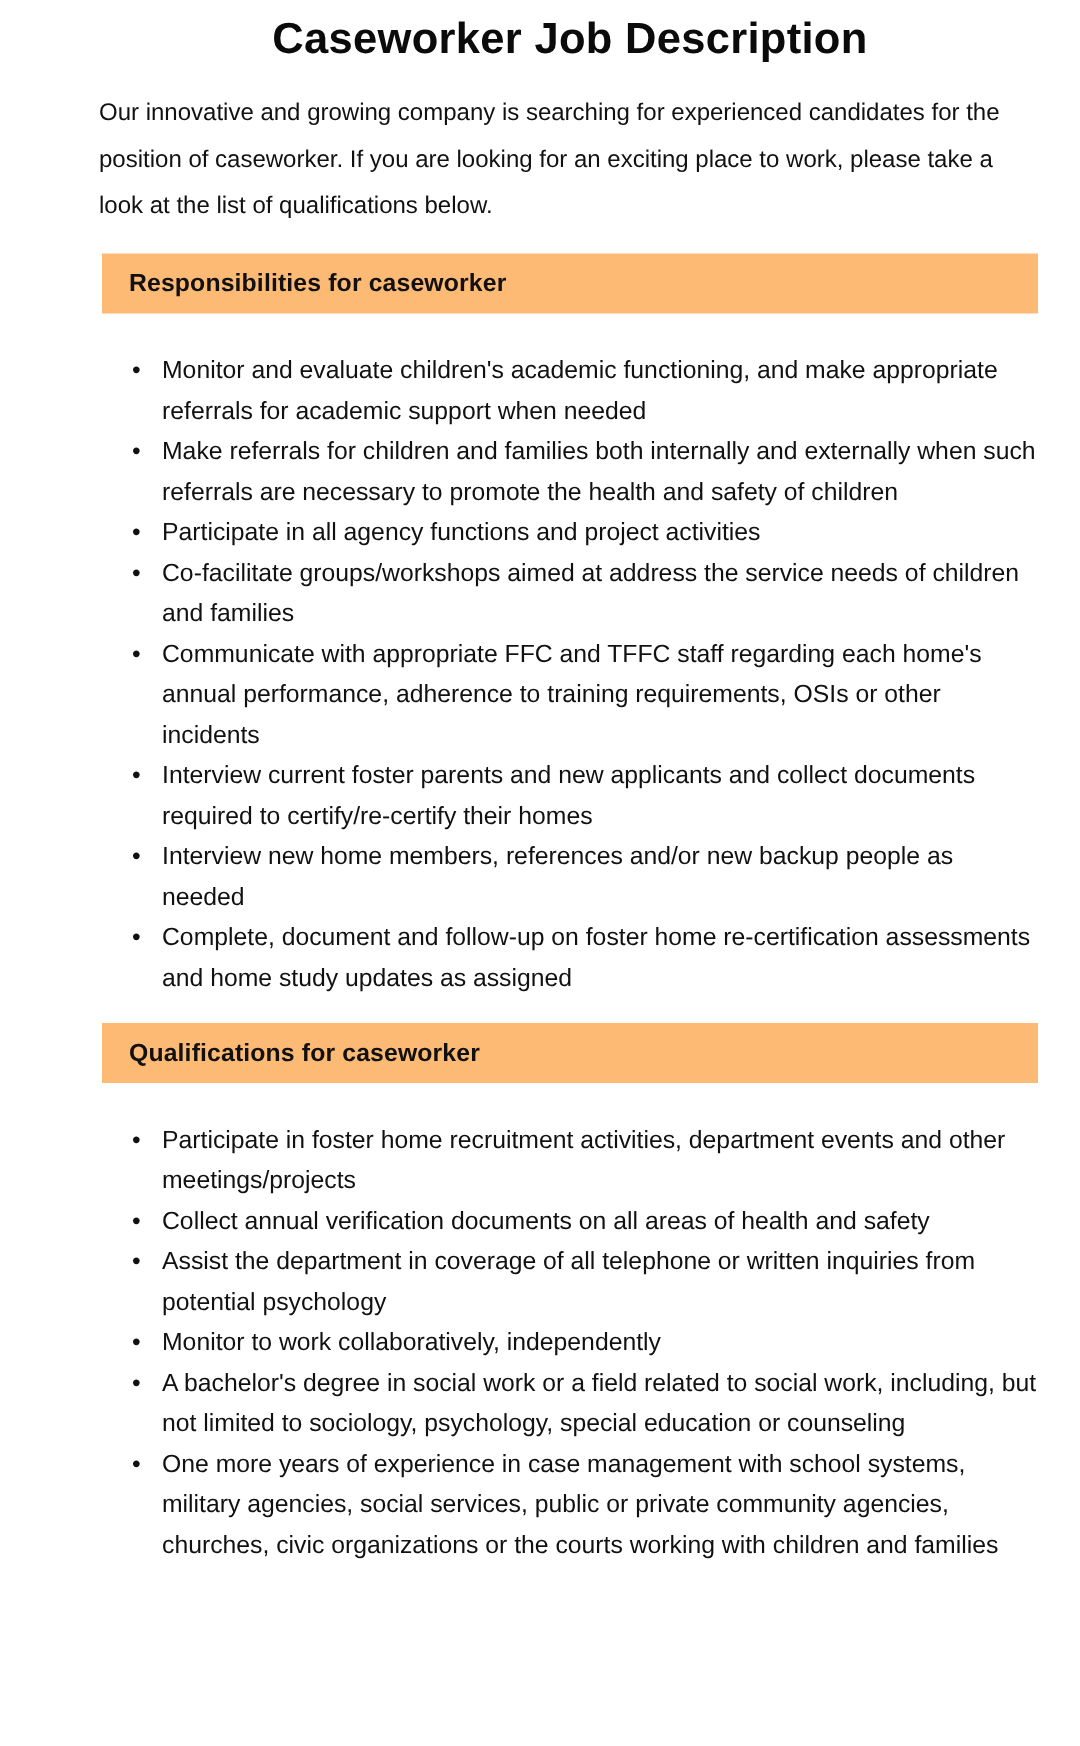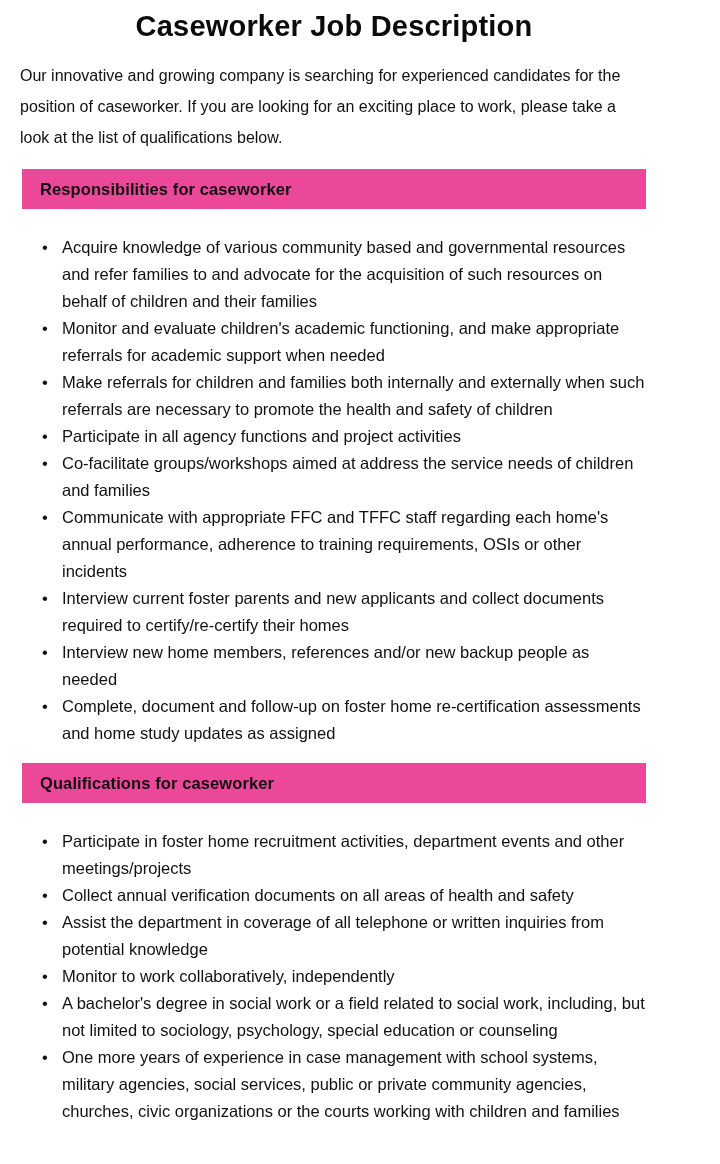--- a/index.html
+++ b/index.html
@@ -9,40 +9,41 @@
     width: 720px;
   }
   body {
     font-family: "Liberation Sans", sans-serif;
     color: #111111;
     height: 1164px;
     overflow: hidden;
   }
   .page {
     width: 668px;
+    padding-left: 46px;
   }
   .page-title {
     margin: 0;
     padding-top: 6px;
     font-size: 29px;
     line-height: 40px;
     font-weight: 700;
     text-align: center;
     letter-spacing: 0.2px;
     color: #0b0b0b;
   }
   .intro {
     margin: 14px 20px 0 20px;
     font-size: 16px;
     line-height: 31px;
     font-weight: 400;
   }
   .section-heading {
     margin: 16px 22px 0 22px;
-    background: #ec4899;
+    background: #fdba74;
     height: 40px;
     display: flex;
     align-items: center;
     padding-left: 18px;
     font-size: 16.5px;
     font-weight: 700;
     letter-spacing: 0.1px;
   }
   ul.bullet-list {
     margin: 25px 22px 0 22px;
@@ -71,35 +72,34 @@
 
 <div class="page">
 
   <h1 class="page-title">Caseworker Job Description</h1>
 
   <p class="intro">Our innovative and growing company is searching for experienced candidates for the position of caseworker. If you are looking for an exciting place to work, please take a look at the list of qualifications below.</p>
 
   <div class="section-heading">Responsibilities for caseworker</div>
 
   <ul class="bullet-list">
-    <li>Acquire knowledge of various community based and governmental resources and refer families to and advocate for the acquisition of such resources on behalf of children and their families</li>
     <li>Monitor and evaluate children's academic functioning, and make appropriate referrals for academic support when needed</li>
     <li>Make referrals for children and families both internally and externally when such referrals are necessary to promote the health and safety of children</li>
     <li>Participate in all agency functions and project activities</li>
     <li>Co-facilitate groups/workshops aimed at address the service needs of children and families</li>
     <li>Communicate with appropriate FFC and TFFC staff regarding each home's annual performance, adherence to training requirements, OSIs or other incidents</li>
     <li>Interview current foster parents and new applicants and collect documents required to certify/re-certify their homes</li>
     <li>Interview new home members, references and/or new backup people as needed</li>
     <li>Complete, document and follow-up on foster home re-certification assessments and home study updates as assigned</li>
   </ul>
 
   <div class="section-heading">Qualifications for caseworker</div>
 
   <ul class="bullet-list">
     <li>Participate in foster home recruitment activities, department events and other meetings/projects</li>
     <li>Collect annual verification documents on all areas of health and safety</li>
-    <li>Assist the department in coverage of all telephone or written inquiries from potential knowledge</li>
+    <li>Assist the department in coverage of all telephone or written inquiries from potential psychology</li>
     <li>Monitor to work collaboratively, independently</li>
     <li>A bachelor's degree in social work or a field related to social work, including, but not limited to sociology, psychology, special education or counseling</li>
     <li>One more years of experience in case management with school systems, military agencies, social services, public or private community agencies, churches, civic organizations or the courts working with children and families</li>
   </ul>
 
 </div>
 
 </body></html>

